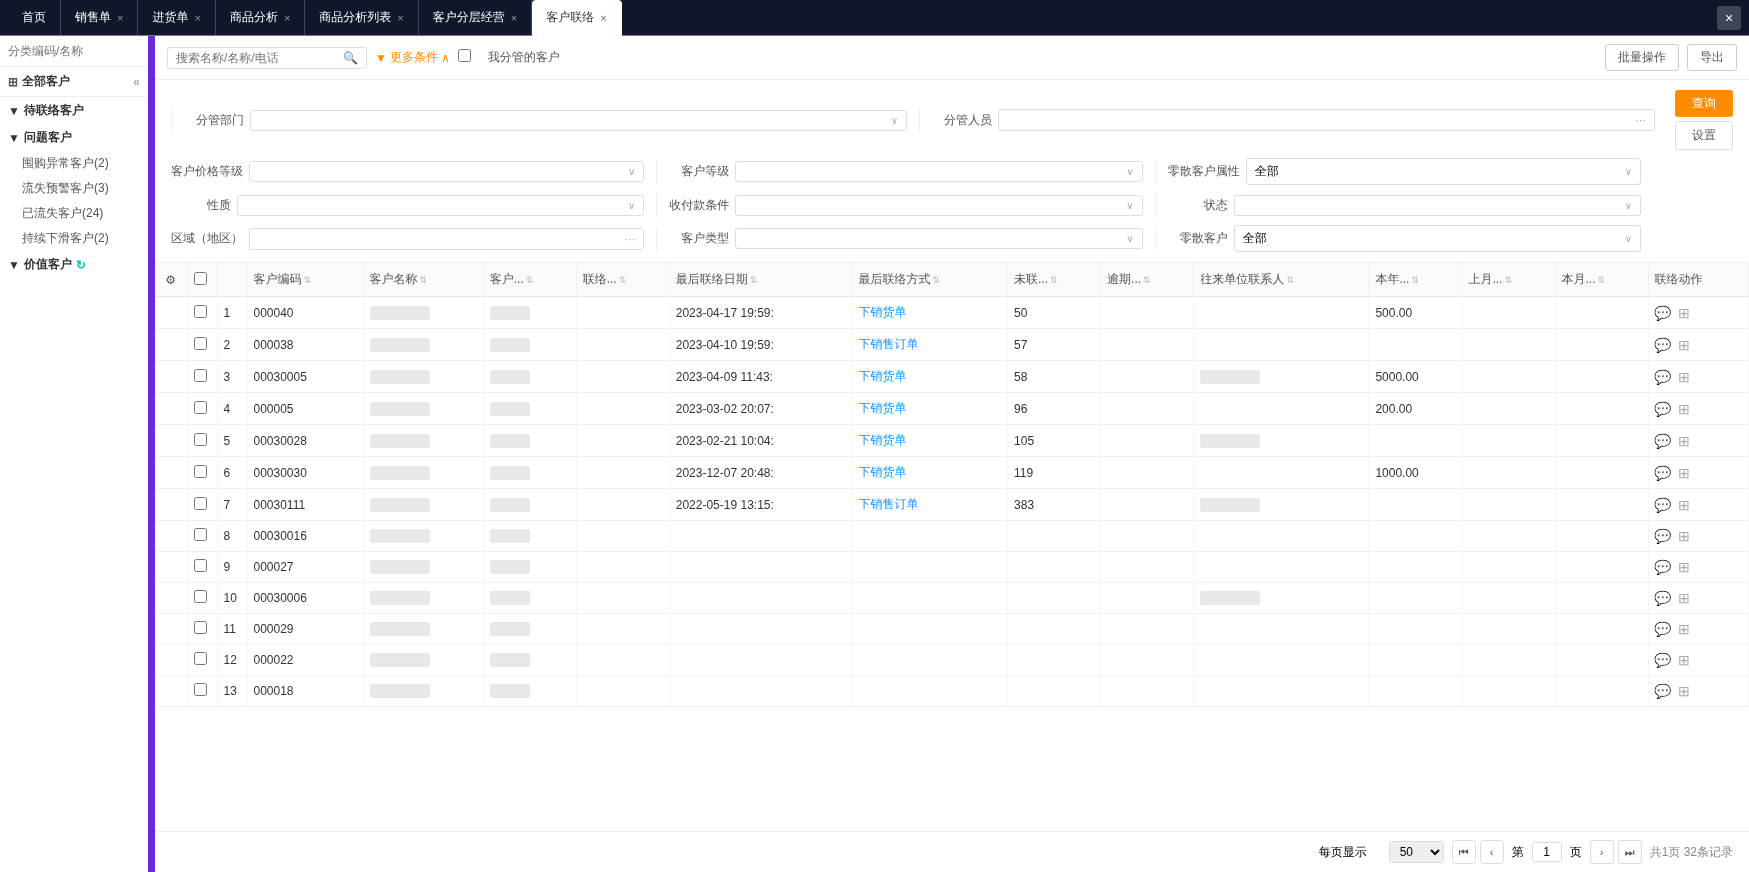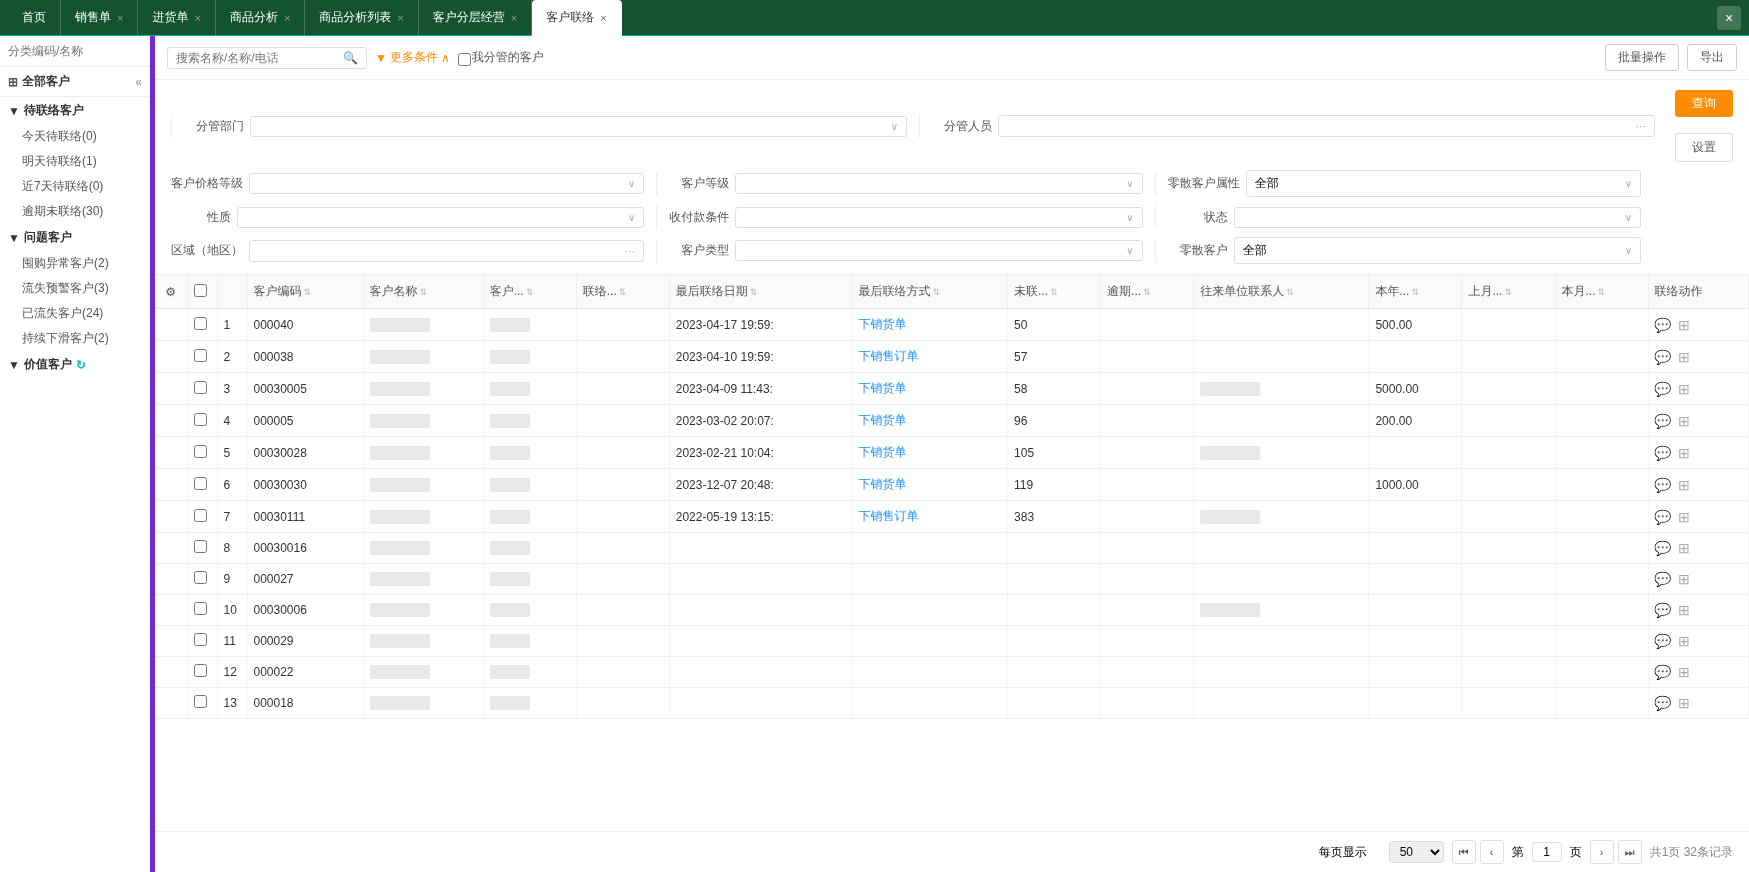--- a/index.html
+++ b/index.html
@@ -1,21 +1,21 @@
 <!DOCTYPE html>
 <html><head>
   <meta charset="utf-8">
   <style>
     * { box-sizing: border-box; margin: 0; padding: 0; font-family: 'Microsoft YaHei', Arial, sans-serif; font-size: 12px; }
     body { background: #f5f5f5; overflow: hidden; width: 1749px; height: 872px; }
 
     
     .top-nav {
       display: flex; align-items: center;
-      background: #14532d; height: 36px; padding: 0 8px;
+      background: #0f172a; height: 36px; padding: 0 8px;
       border-bottom: 1px solid #00b0a0;
     }
     .top-nav .nav-item {
       display: flex; align-items: center; height: 36px;
       padding: 0 14px; color: #fff; cursor: pointer;
       font-size: 13px; position: relative;
       border-right: 1px solid rgba(255,255,255,0.2);
     }
     .top-nav .nav-item.active {
       background: #fff; color: #333;
@@ -34,21 +34,21 @@
     }
 
     
     .main-layout {
       display: flex; height: calc(872px - 36px);
     }
 
     
     .sidebar {
       width: 155px; background: #fff;
-      border-right: 5px solid #6d28d9;
+      border-right: 7px solid #6d28d9;
       display: flex; flex-direction: column;
       overflow-y: auto; flex-shrink: 0;
     }
     .sidebar-search {
       display: flex; align-items: center;
       padding: 8px; border-bottom: 1px solid #eee;
     }
     .sidebar-search input {
       flex: 1; border: none; outline: none;
       font-size: 12px; color: #333;
@@ -91,21 +91,21 @@
       padding: 3px 8px; width: 200px;
     }
     .filter-search-wrap input {
       border: none; outline: none; font-size: 12px; flex: 1;
     }
     .more-conditions {
       display: flex; align-items: center;
       color: #ff8c00; cursor: pointer; gap: 3px;
     }
     .my-customers {
-      display: flex; align-items: flex-end; gap: 1px;
+      display: flex; align-items: flex-start; gap: 17px;
       color: #555; cursor: pointer;
     }
     .my-customers input[type=checkbox] { cursor: pointer; }
     .filter-spacer { flex: 1; }
     .action-btn {
       padding: 4px 12px; border-radius: 3px;
       cursor: pointer; font-size: 12px; border: 1px solid #ddd;
     }
     .action-btn-outline {
       background: #fff; color: #555; border-color: #ccc;
@@ -125,21 +125,21 @@
     }
     .adv-field-label { color: #555; white-space: nowrap; min-width: 60px; text-align: right; }
     .adv-field-input {
       flex: 1; border: 1px solid #ddd; border-radius: 3px;
       padding: 4px 8px; font-size: 12px; outline: none;
       display: flex; align-items: center; justify-content: space-between;
       cursor: pointer; background: #fff;
     }
     .adv-field-input .chevron { color: #aaa; font-size: 10px; }
     .adv-filter-actions {
-      display: flex; flex-direction: column; gap: 16px;
+      display: flex; flex-direction: column; gap: 4px;
       margin-left: 8px;
     }
     .btn-query {
       background: #ff8c00; color: #fff; border: none;
       padding: 5px 16px; border-radius: 3px; cursor: pointer;
       font-size: 12px;
     }
     .btn-reset {
       background: #fff; color: #555; border: 1px solid #ddd;
       padding: 5px 16px; border-radius: 3px; cursor: pointer;
@@ -256,26 +256,20 @@
     <div class="sidebar-all-customers">
       <span class="grid-icon">⊞</span>
       <span>全部客户</span>
       <span class="sidebar-collapse-btn">«</span>
     </div>
 
     <div class="sidebar-group-header">
       <span class="arrow">▼</span>
       <span>待联络客户</span>
     </div>
-    <div>
-      <div class="sidebar-item">今天待联络(0)</div>
-      <div class="sidebar-item">明天待联络(1)</div>
-      <div class="sidebar-item">近7天待联络(0)</div>
-      <div class="sidebar-item">逾期未联络(30)</div>
-    </div>
 
     <div class="sidebar-group-header">
       <span class="arrow">▼</span>
       <span>问题客户</span>
     </div>
     <div>
       <div class="sidebar-item">囤购异常客户(2)</div>
       <div class="sidebar-item">流失预警客户(3)</div>
       <div class="sidebar-item">已流失客户(24)</div>
       <div class="sidebar-item">持续下滑客户(2)</div>

